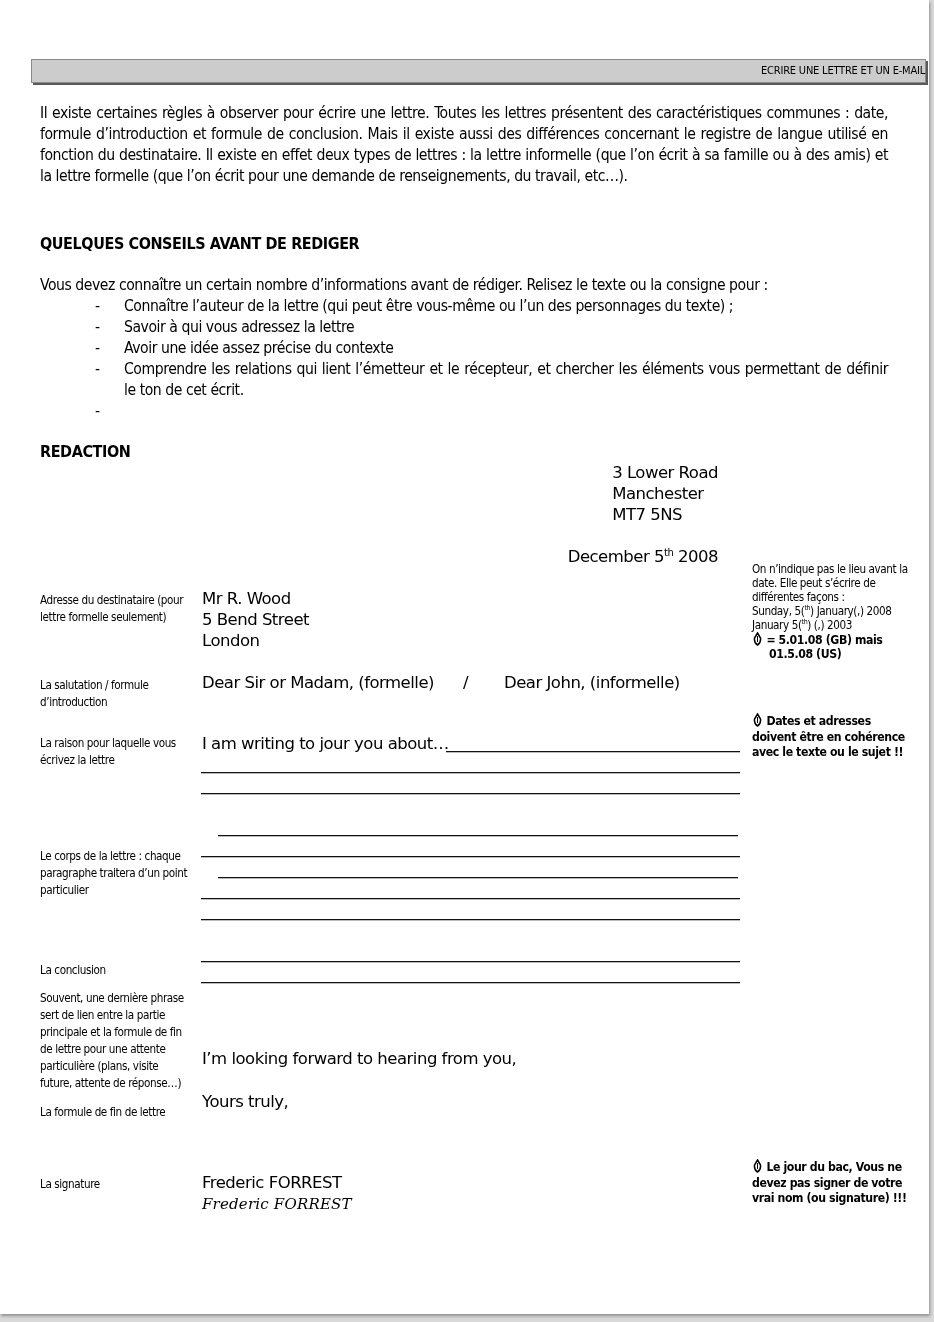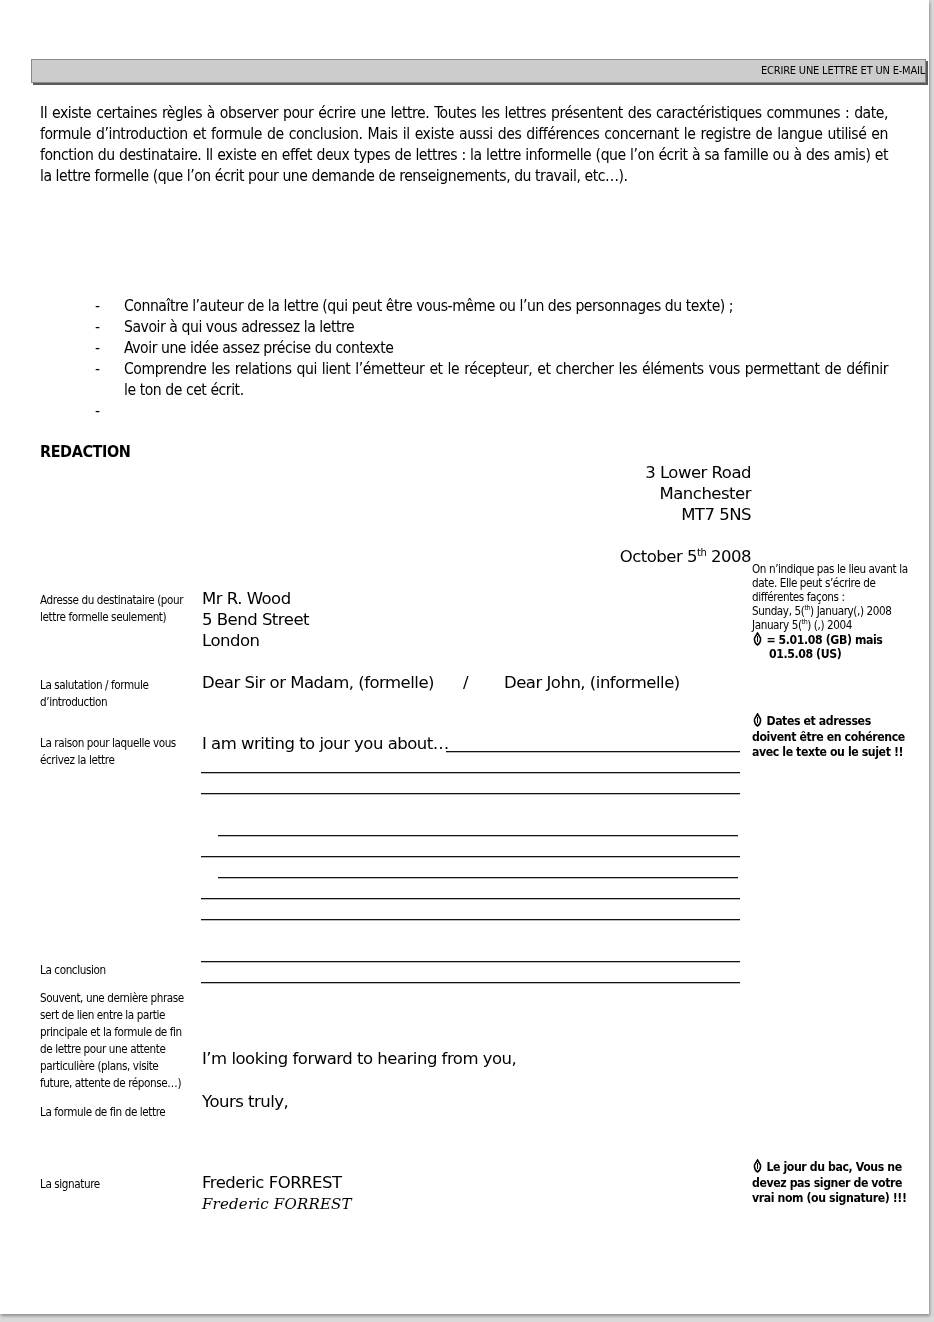--- a/index.html
+++ b/index.html
@@ -27,58 +27,60 @@
   }
   .heading { position: absolute; left: 40px; font-weight: bold; font-size: 16px; letter-spacing: -0.4px; }
   .bullets { position: absolute; left: 95px; width: 793px; font-size: 15.6px; line-height: 21px; margin: 0; padding: 0; list-style: none; letter-spacing: -0.45px; }
   .bullets li { position: relative; padding-left: 29px; text-align: justify; }
   .bullets li .dash { position: absolute; left: 0; top: 0; }
   .letter { font-family: "DejaVu Sans", sans-serif; font-size: 16.5px; letter-spacing: -0.5px; }
   .lbl { position: absolute; left: 40px; width: 160px; font-size: 11.6px; line-height: 17px; letter-spacing: -0.4px; }
   .note { position: absolute; left: 752px; width: 160px; font-size: 11.6px; line-height: 14px; letter-spacing: -0.4px; }
   .note.bold { font-weight: bold; font-size: 12.2px; line-height: 15.5px; }
   .uline { position: absolute; height: 1px; background: #111; border-bottom: 1px solid #bbb; }
-  .addr { position: absolute; right: 178px; text-align: right; line-height: 21px; }
+  .addr { position: absolute; right: 211px; line-height: 21px; }
   .sig-hand { font-family: "DejaVu Serif", serif; font-style: italic; font-size: 15px; letter-spacing: 0.2px; }
   .pen { display: inline-block; width: 11px; height: 14px; vertical-align: -2px; }
   sup { font-size: 10px; vertical-align: 6px; line-height: 0; }
   .supsm { font-size: 7px; vertical-align: 5px; line-height: 0; }
 </style>
 </head>
 <body>
 
 <div class="page">
 
   <div class="title-box">ECRIRE UNE LETTRE ET UN E-MAIL</div>
 
   <div class="para" style="top:103px;">Il existe certaines règles à observer pour écrire une lettre. Toutes les lettres présentent des caractéristiques communes : date, formule d’introduction et formule de conclusion. Mais il existe aussi des différences concernant le registre de langue utilisé en fonction du destinataire. Il existe en effet deux types de lettres : la lettre informelle (que l’on écrit à sa famille ou à des amis) et la lettre formelle (que l’on écrit pour une demande de renseignements, du travail, etc…).</div>
 
+  <div class="heading" style="top:234px;">QUELQUES CONSEILS AVANT DE REDIGER</div>
+  <div class="para" style="top:275px;">Vous devez connaître un certain nombre d’informations avant de rédiger. Relisez le texte ou la consigne pour :</div>
   <ul class="bullets" style="top:296px;">
     <li><span class="dash">-</span><span>Connaître l’auteur de la lettre (qui peut être vous-même ou l’un des personnages du texte) ;</span></li>
     <li><span class="dash">-</span><span>Savoir à qui vous adressez la lettre</span></li>
     <li><span class="dash">-</span><span>Avoir une idée assez précise du contexte</span></li>
     <li><span class="dash">-</span><span>Comprendre les relations qui lient l’émetteur et le récepteur, et chercher les éléments vous permettant de définir le ton de cet écrit.</span></li>
     <li><span class="dash">-</span></li>
   </ul>
 
   <div class="heading" style="top:442px;">REDACTION</div>
 
   <div class="addr letter" style="top:462px;">
     <div>3 Lower Road</div>
     <div>Manchester</div>
     <div>MT7 5NS</div>
   </div>
 
   <div class="addr letter" style="top:546px;">
-    <span>October 5</span><sup>th</sup><span> 2008</span>
+    <span>December 5</span><sup>th</sup><span> 2008</span>
   </div>
   <div class="note" style="top:562px;">
     <div>On n’indique pas le lieu avant la date. Elle peut s’écrire de différentes façons :</div>
     <div><span>Sunday, 5(</span><span class="supsm">th</span><span>) January(,) 2008</span></div>
-    <div><span>January 5(</span><span class="supsm">th</span><span>) (,) 2004</span></div>
+    <div><span>January 5(</span><span class="supsm">th</span><span>) (,) 2003</span></div>
     <div style="font-weight:bold; font-size:12.2px;">
       <svg class="pen" viewBox="0 0 11 14">
           <path d="M5.5 1 L8.5 6 Q9 11 5.5 13 Q2 11 2.5 6 Z" fill="none" stroke="#000" stroke-width="1.5"></path>
           <line x1="5.5" y1="4" x2="5.5" y2="10" stroke="#000" stroke-width="1"></line>
         </svg>
       <span>= 5.01.08 (GB) mais</span>
     </div>
     <div style="font-weight:bold; font-size:12.2px; padding-left:17px;">01.5.08 (US)</div>
   </div>
 
@@ -101,20 +103,21 @@
       </svg>
     <span>Dates et adresses doivent être en cohérence avec le texte ou le sujet !!</span>
   </div>
 
   <div class="lbl" style="top:735px;">La raison pour laquelle vous écrivez la lettre</div>
   <div class="abs letter" style="left:202px; top:734px;">I am writing to jour you about…</div>
   <div class="uline" style="left:446px; width:294px; top:751px;"></div>
   <div class="uline" style="left:201px; width:539px; top:772px;"></div>
   <div class="uline" style="left:201px; width:539px; top:793px;"></div>
 
+  <div class="lbl" style="top:848px;">Le corps de la lettre : chaque paragraphe traitera d’un point particulier</div>
   <div class="uline" style="left:218px; width:520px; top:835px;"></div>
   <div class="uline" style="left:201px; width:539px; top:856px;"></div>
   <div class="uline" style="left:218px; width:520px; top:877px;"></div>
   <div class="uline" style="left:201px; width:539px; top:898px;"></div>
   <div class="uline" style="left:201px; width:539px; top:919px;"></div>
   <div class="uline" style="left:201px; width:539px; top:961px;"></div>
   <div class="uline" style="left:201px; width:539px; top:982px;"></div>
 
   <div class="lbl" style="top:962px;">La conclusion</div>
   <div class="lbl" style="top:990px; width:152px;">Souvent, une dernière phrase sert de lien entre la partie principale et la formule de fin de lettre pour une attente particulière (plans, visite future, attente de réponse…)</div>

